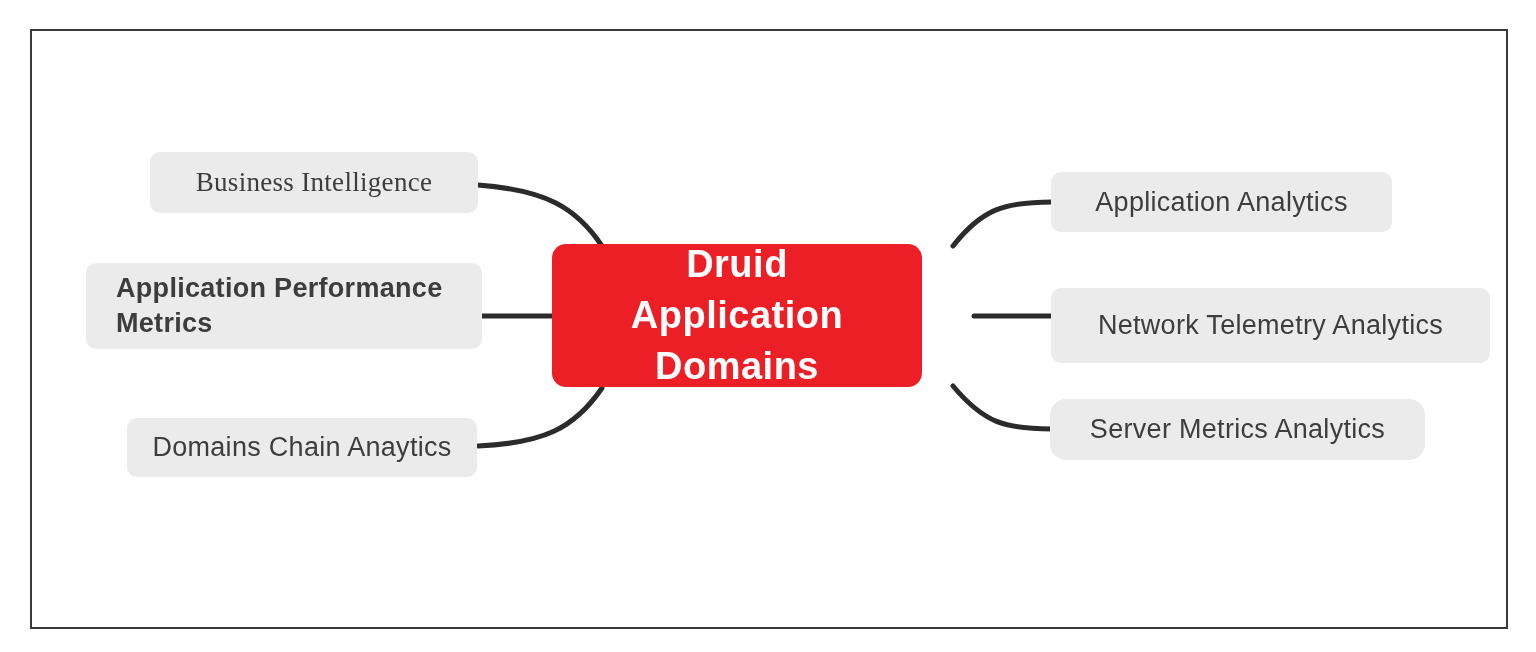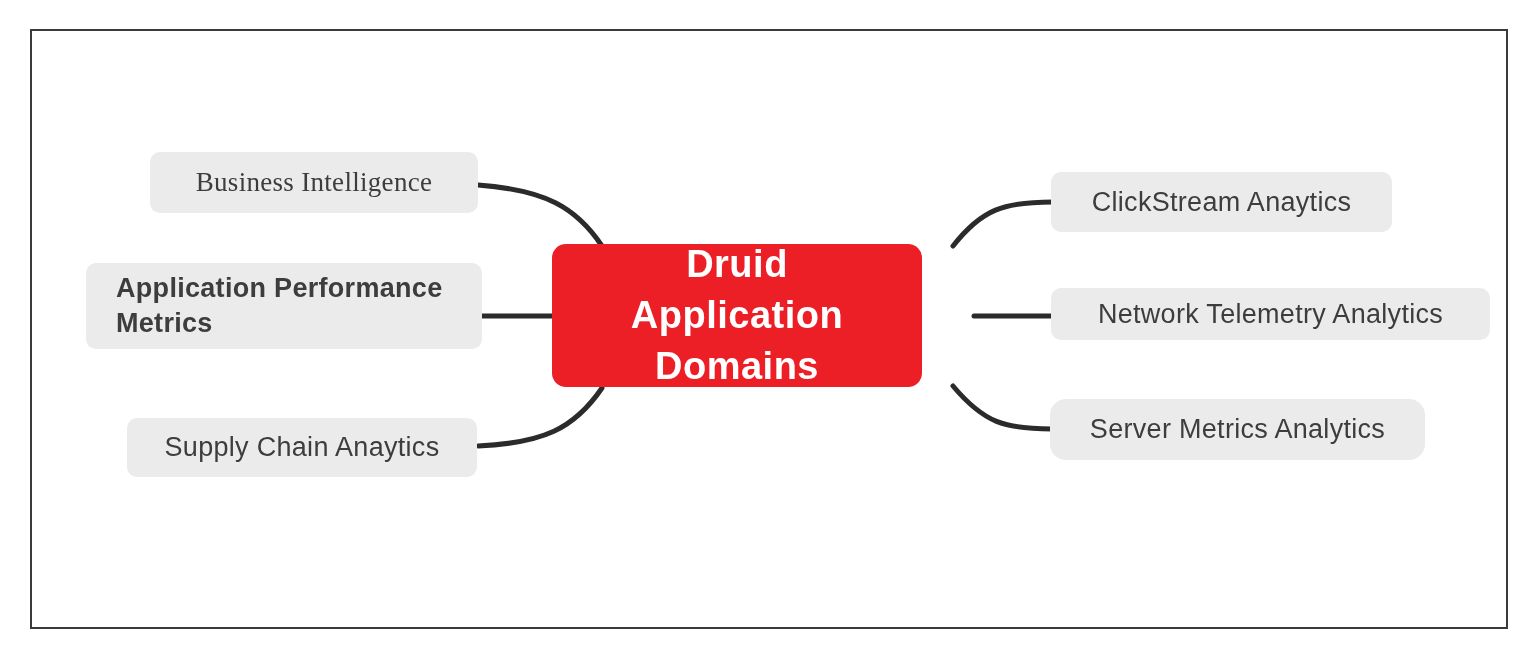--- a/index.html
+++ b/index.html
@@ -76,23 +76,23 @@
     <path d="M 478 446 C 543 443 574 429 602 388" fill="none" stroke="#2b2b2b" stroke-width="5" stroke-linecap="round"></path>
     <path d="M 953 246 C 982 209 1004 202 1053 202" fill="none" stroke="#2b2b2b" stroke-width="5" stroke-linecap="round"></path>
     <path d="M 974 316 L 1053 316" fill="none" stroke="#2b2b2b" stroke-width="5" stroke-linecap="round"></path>
     <path d="M 953 386 C 984 423 1005 429 1052 429" fill="none" stroke="#2b2b2b" stroke-width="5" stroke-linecap="round"></path>
   </svg>
 
   <div class="node branch-node" style="left:150px; top:152px; width:328px; height:61px;font-family:Liberation Serif, serif;">Business Intelligence</div>
 
   <div class="node branch-node wrap" style="left:86px; top:263px; width:396px; height:86px;font-weight:bold;">Application Performance Metrics</div>
 
-  <div class="node branch-node" style="left:127px; top:418px; width:350px; height:59px;">Supply Chain Anaytics</div>
+  <div class="node branch-node" style="left:127px; top:418px; width:350px; height:59px;">Domains Chain Anaytics</div>
 
   <div class="node root-node" style="left:552px; top:244px; width:370px; height:143px;">Druid Application Domains</div>
 
-  <div class="node branch-node" style="left:1051px; top:172px; width:341px; height:60px;">ClickStream Anaytics</div>
+  <div class="node branch-node" style="left:1051px; top:172px; width:341px; height:60px;">Application Analytics</div>
 
-  <div class="node branch-node" style="left:1051px; top:288px; width:439px; height:52px;">Network Telemetry Analytics</div>
+  <div class="node branch-node" style="left:1051px; top:288px; width:439px; height:75px;">Network Telemetry Analytics</div>
 
   <div class="node branch-node" style="left:1050px; top:399px; width:375px; height:61px;border-radius:16px;">Server Metrics Analytics</div>
 
 </div>
 
 </body></html>

